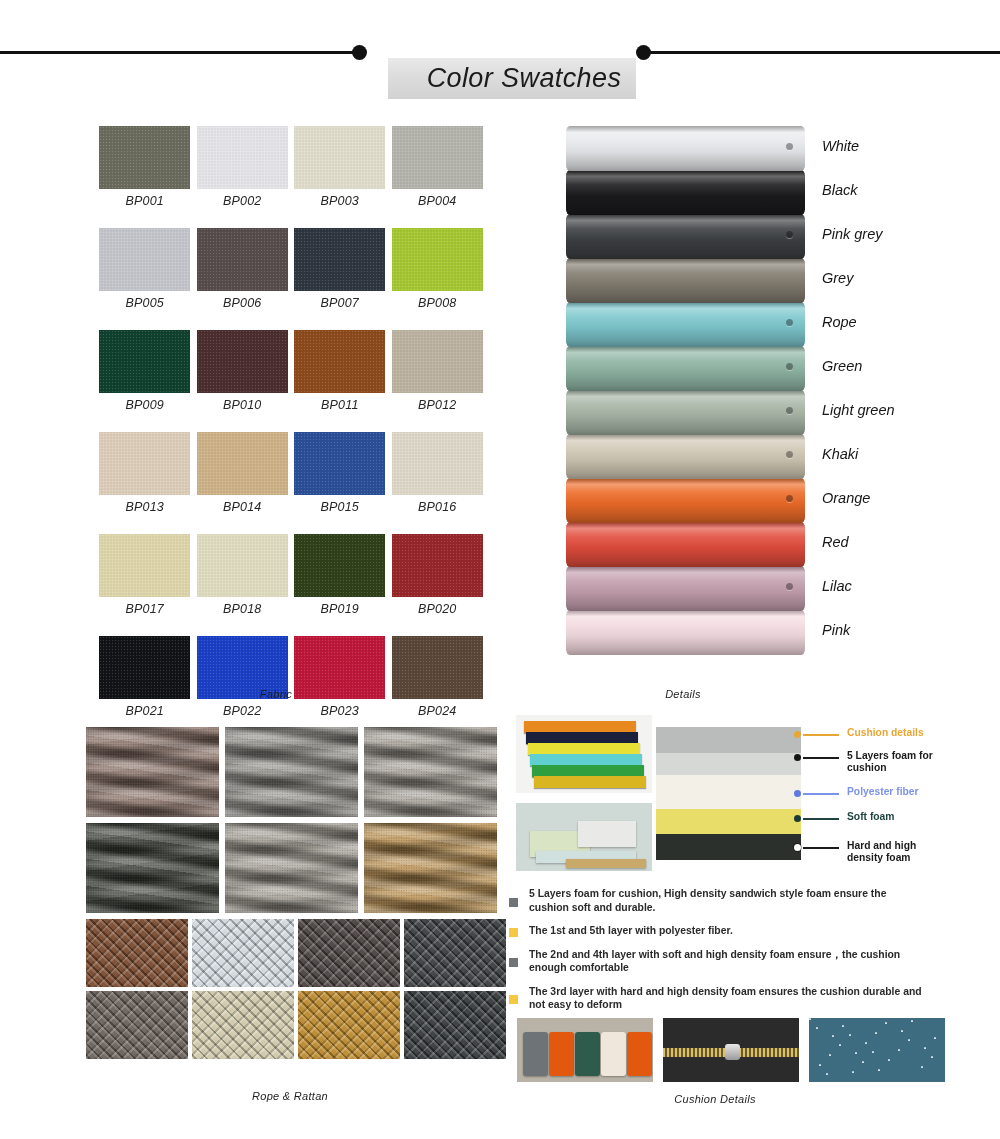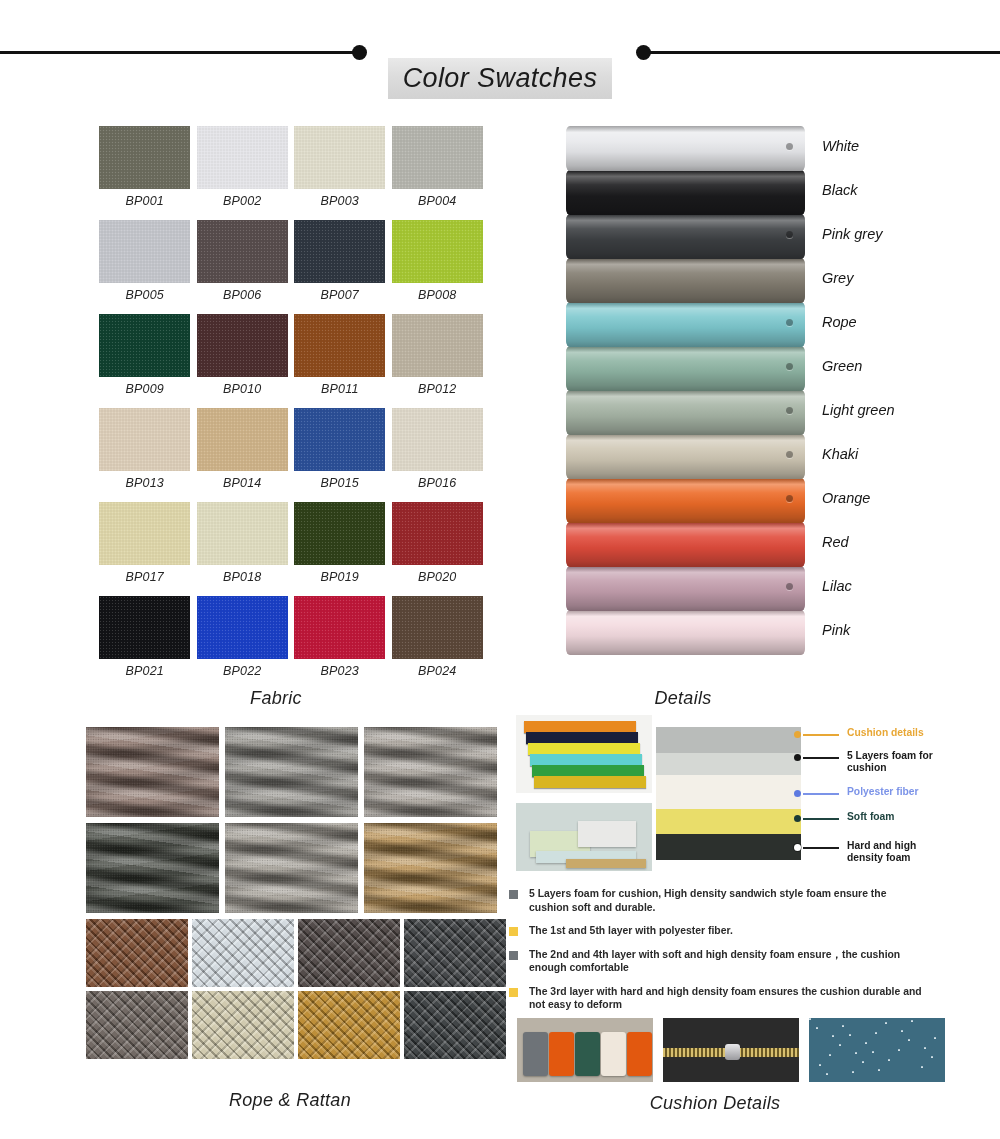--- a/index.html
+++ b/index.html
@@ -16,45 +16,45 @@
   #header{position:absolute;left:0;top:28px;width:1000px;height:48px;}
   #header .rule{position:absolute;top:23px;height:3px;background:#111;}
   #header .rule.left{left:0;width:362px;}
   #header .rule.right{left:641px;width:359px;}
   #header .dot{position:absolute;top:17px;width:15px;height:15px;border-radius:50%;background:#111;}
   #header .dot.left{left:352px;}
   #header .dot.right{left:636px;}
   #header .title-box{
     position:absolute;left:388px;top:30px;width:224px;height:41px;
     background:linear-gradient(to bottom,#e9e9e9 0%,#dcdcdc 45%,#d2d2d2 100%);
-    display:flex;align-items:center;justify-content:center;
+    display:flex;align-items:center;justify-content:center;padding-left:24px;
   }
   #header .title-text{
     font-size:27px;font-style:italic;color:#1b1b1b;letter-spacing:.4px;
     white-space:nowrap;
   }
 
   
   #fabric-section{position:absolute;left:96px;top:126px;width:390px;}
-  .fab-row{display:flex;gap:0;margin-bottom:4px;}
+  .fab-row{display:flex;gap:0;margin-bottom:12px;}
   .fab-cell{width:97.5px;}
   .fab-sw{
     width:91px;height:63px;margin:0 auto;position:relative;overflow:hidden;
     background-image:
       radial-gradient(rgba(255,255,255,.16) 0.6px, transparent 0.7px),
       radial-gradient(rgba(0,0,0,.13) 0.6px, transparent 0.7px);
     background-size:3px 3px,3px 3px;
     background-position:0 0,1.5px 1.5px;
   }
   .fab-lbl{
     text-align:center;font-size:12.5px;font-style:italic;color:#262626;
     padding-top:5px;padding-bottom:8px;letter-spacing:.2px;
   }
   .section-cap{
-    font-size:18px;font-style:italic;color:#1e1e1e;text-align:center;
+    font-size:11px;font-style:italic;color:#1e1e1e;text-align:center;
     letter-spacing:.3px;
   }
   #fabric-caption{position:absolute;left:176px;top:688px;width:200px;}
 
   
   #alu-section{position:absolute;left:566px;top:126px;width:400px;}
   .alu-row{position:relative;height:44px;}
   .alu-tube{
     position:absolute;left:0;top:0;width:239px;height:45px;
     border-radius:4px/6px;
@@ -125,21 +125,21 @@
   .callout{position:absolute;left:0;display:flex;align-items:flex-start;}
   .callout .dot{
     position:absolute;left:-7px;top:4px;width:7px;height:7px;border-radius:50%;
   }
   .callout .lead{position:absolute;left:2px;top:7px;height:1.6px;width:36px;}
   .callout .txt{
     margin-left:46px;font-size:10.3px;font-weight:bold;line-height:1.18;
     width:100px;
   }
   #bullets{position:absolute;left:4px;top:172px;width:430px;}
-  .bullet{display:flex;align-items:flex-start;margin-bottom:10px;}
+  .bullet{display:flex;align-items:center;margin-bottom:10px;}
   .bullet .sq{width:9px;height:9px;margin-top:3px;margin-right:11px;flex:0 0 9px;}
   .bullet .btxt{font-size:10.4px;font-weight:bold;color:#2a2a2a;line-height:1.3;width:400px;}
   #cush-photos{position:absolute;left:12px;top:303px;display:flex;gap:10px;}
   .cph{width:136px;height:64px;overflow:hidden;position:relative;}
   #cushion-caption{position:absolute;left:585px;top:1093px;width:260px;}
 </style>
 </head>
 <body>
 
 <div id="header">

